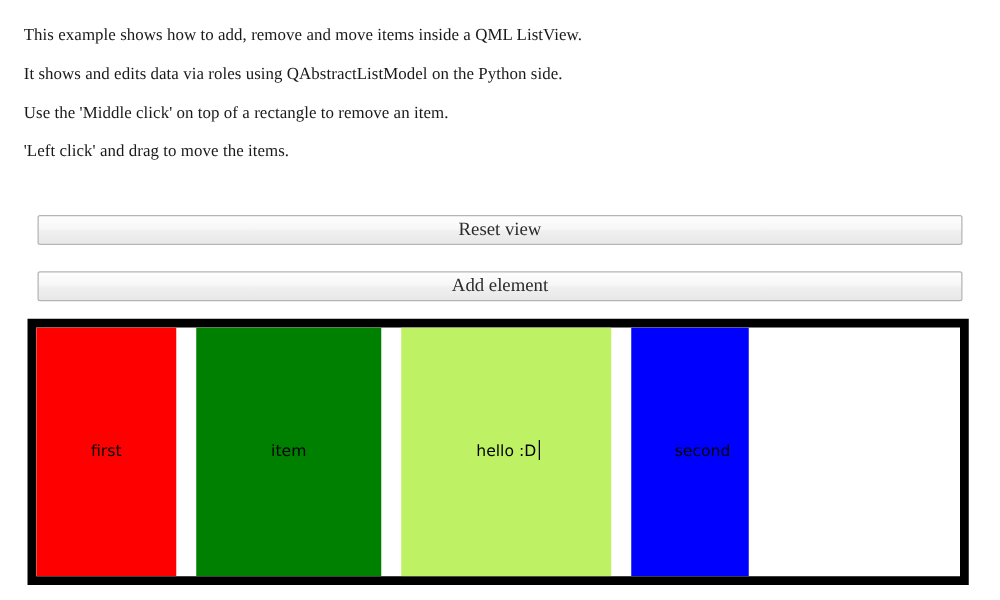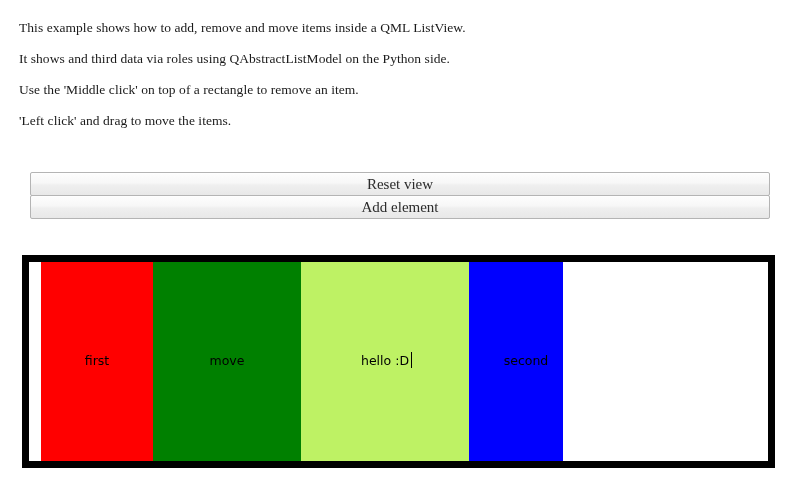--- a/index.html
+++ b/index.html
@@ -44,41 +44,42 @@
     display: flex;
     align-items: center;
     justify-content: center;
     font-size: 15px;
     color: #2b2b2b;
     cursor: default;
     box-shadow: 0 1px 0 rgba(255,255,255,0.6) inset;
     font-family: Liberation Serif, serif;
   }
   #btn-reset { top: 172px; }
-  #btn-add   { top: 195px; }
+  #btn-add   { top: 217px; }
 
   
   .listview-frame {
     position: absolute;
     left: 22px;
     top: 255px;
     width: 753px;
     height: 213px;
     box-sizing: border-box;
     border: 7px solid #000000;
     background: #ffffff;
     overflow: hidden;
   }
   .listview-track {
     position: absolute;
-    left: 12px;
+    left: 0;
     top: 0;
     height: 100%;
     display: flex;
     align-items: flex-start;
+    gap: 16px;
   }
   .list-item {
     height: 100%;
     display: flex;
     align-items: center;
     justify-content: center;
     position: relative;
     flex: 0 0 auto;
     cursor: pointer;
   }
@@ -98,39 +99,39 @@
     width: 1px;
     height: 16px;
     background: #000000;
   }
 </style>
 </head>
 <body>
 
 <div class="description">
   <div class="desc-line">This example shows how to add, remove and move items inside a QML ListView.</div>
-  <div class="desc-line">It shows and third data via roles using QAbstractListModel on the Python side.</div>
+  <div class="desc-line">It shows and edits data via roles using QAbstractListModel on the Python side.</div>
   <div class="desc-line">Use the 'Middle click' on top of a rectangle to remove an item.</div>
   <div class="desc-line">'Left click' and drag to move the items.</div>
 </div>
 
 <div class="btn" id="btn-reset">
   <span>Reset view</span>
 </div>
 <div class="btn" id="btn-add">
   <span>Add element</span>
 </div>
 
 <div class="listview-frame">
   <div class="listview-track" id="listview-track">
       <div class="list-item" style="width: 112px; background: rgb(255, 0, 0);">
         <span class="item-label">first</span>
       </div>
       <div class="list-item" style="width: 148px; background: rgb(0, 128, 0);">
-        <span class="item-label">move</span>
+        <span class="item-label">item</span>
       </div>
       <div class="list-item editing" style="width: 168px; background: #bef264;">
         <span class="item-label">hello :D</span>
       </div>
       <div class="list-item" style="width: 74px; background: rgb(0, 0, 255); padding-left: 20px;">
         <span class="item-label">second</span>
       </div>
     </div>
 </div>
 

